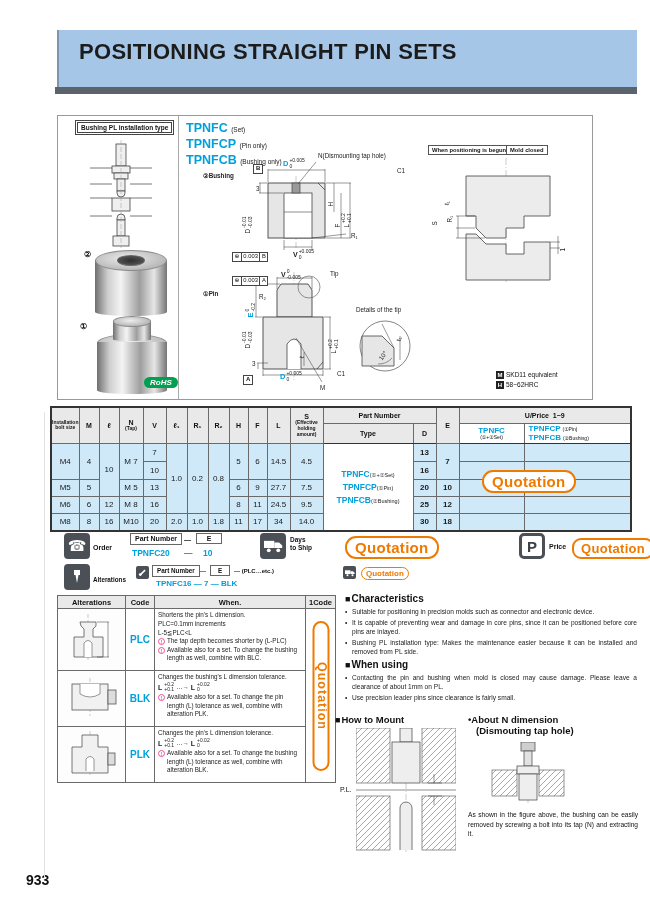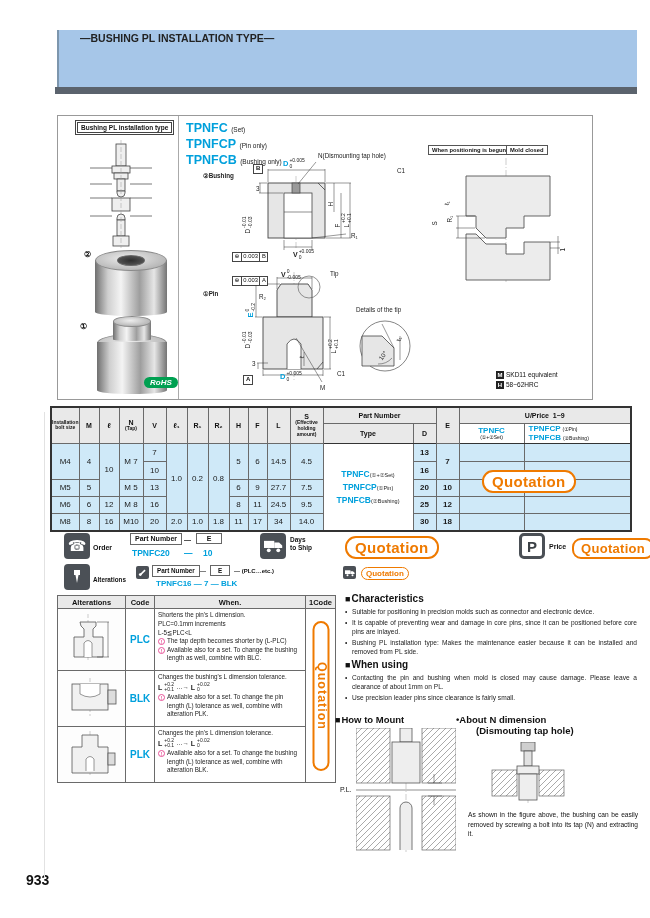--- a/index.html
+++ b/index.html
@@ -83,21 +83,21 @@
 .blts{position:absolute;width:292px}
 .blt{position:relative;padding-left:7px;font-size:6.6px;line-height:1.35;margin-bottom:2px;color:#222;text-align:justify}
 .blt::before{content:"•";position:absolute;left:0;top:0}
 .btitle{position:absolute;font-weight:bold;font-size:9.5px;white-space:nowrap}
 .pagenum{position:absolute;left:26px;top:872px;font-size:14px;font-weight:bold}
 </style>
 </head>
 <body>
 
 <div class="abs hdr">
-  <div class="hdr-sub">—BUSHING PL INSTALLATION TYPE—</div>
+  <div class="hdr-title">POSITIONING STRAIGHT PIN SETS</div>
 </div>
 <div class="abs hdr-bar"></div>
 
 <div class="abs panel"></div>
 <div class="abs vdiv"></div>
 <div class="abs corner-badge">Bushing PL installation type</div>
 
 <svg class="abs" style="left:88px;top:140px" width="66" height="108" viewBox="0 0 66 108">
   <g stroke="#555" stroke-width="0.8" fill="none">
     <path d="M2,28 H24 M42,28 H64 M2,44 H24 M42,44 H64 M2,58 H24 M42,58 H64 M2,76 H24 M42,76 H64"></path>
@@ -647,21 +647,21 @@
   <line x1="0" y1="62" x2="100" y2="62" stroke="#444" stroke-width="0.6"></line>
   <g stroke="#333" stroke-width="0.5">
       <line x1="78" y1="55" x2="78" y2="46"></line>
       <line x1="78" y1="68" x2="78" y2="77"></line>
       <line x1="72" y1="55" x2="86" y2="55"></line>
       <line x1="72" y1="68" x2="86" y2="68"></line>
     </g>
 </svg>
 <div class="abs f7" style="left:340px;top:786px">P.L.</div>
 
-<div class="btitle" style="left:456px;top:714px">•<span>About N dimension</span></div>
+<div class="btitle" style="left:468px;top:714px">•<span>About N dimension</span></div>
 <div class="btitle" style="left:476px;top:725px">(Dismouting tap hole)</div>
 <svg class="abs" style="left:488px;top:742px" width="80" height="62" viewBox="0 0 80 62">
   <defs>
       <pattern id="hatchB" width="6" height="6" patternUnits="userSpaceOnUse">
         <path d="M0,6 L6,0" stroke="#aaa" stroke-width="1"></path>
       </pattern>
     </defs>
   <rect x="4" y="28" width="25" height="26" fill="url(#hatchB)" stroke="#666" stroke-width="0.7"></rect>
   <rect x="51" y="28" width="25" height="26" fill="url(#hatchB)" stroke="#666" stroke-width="0.7"></rect>
   <line x1="40" y1="0" x2="40" y2="62" stroke="#999" stroke-width="0.5" stroke-dasharray="5,2"></line>

